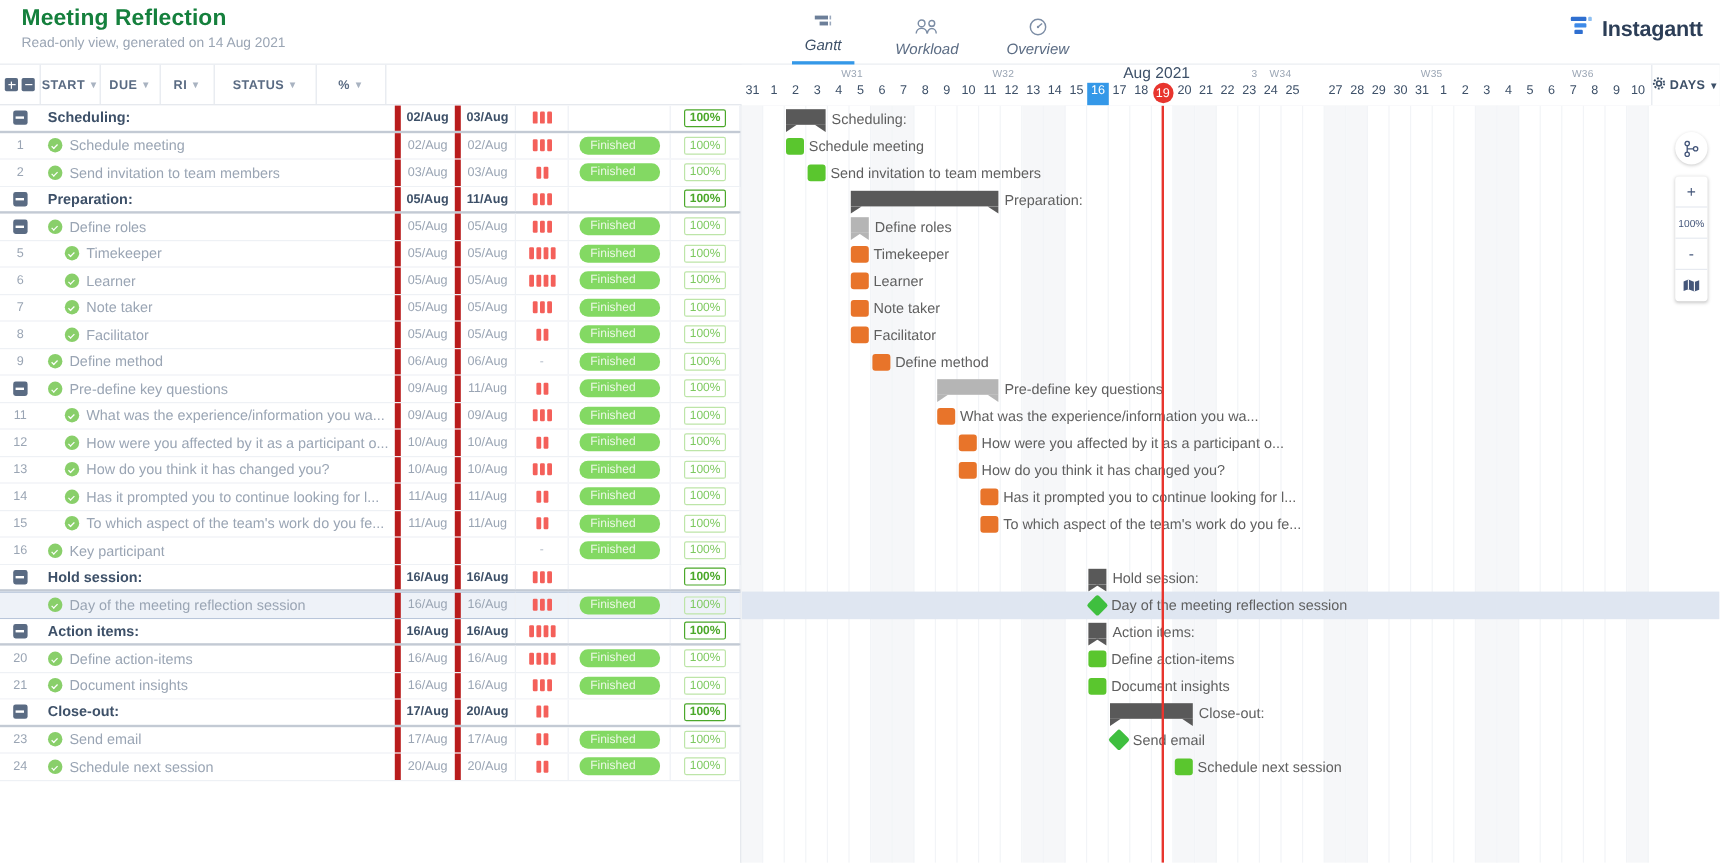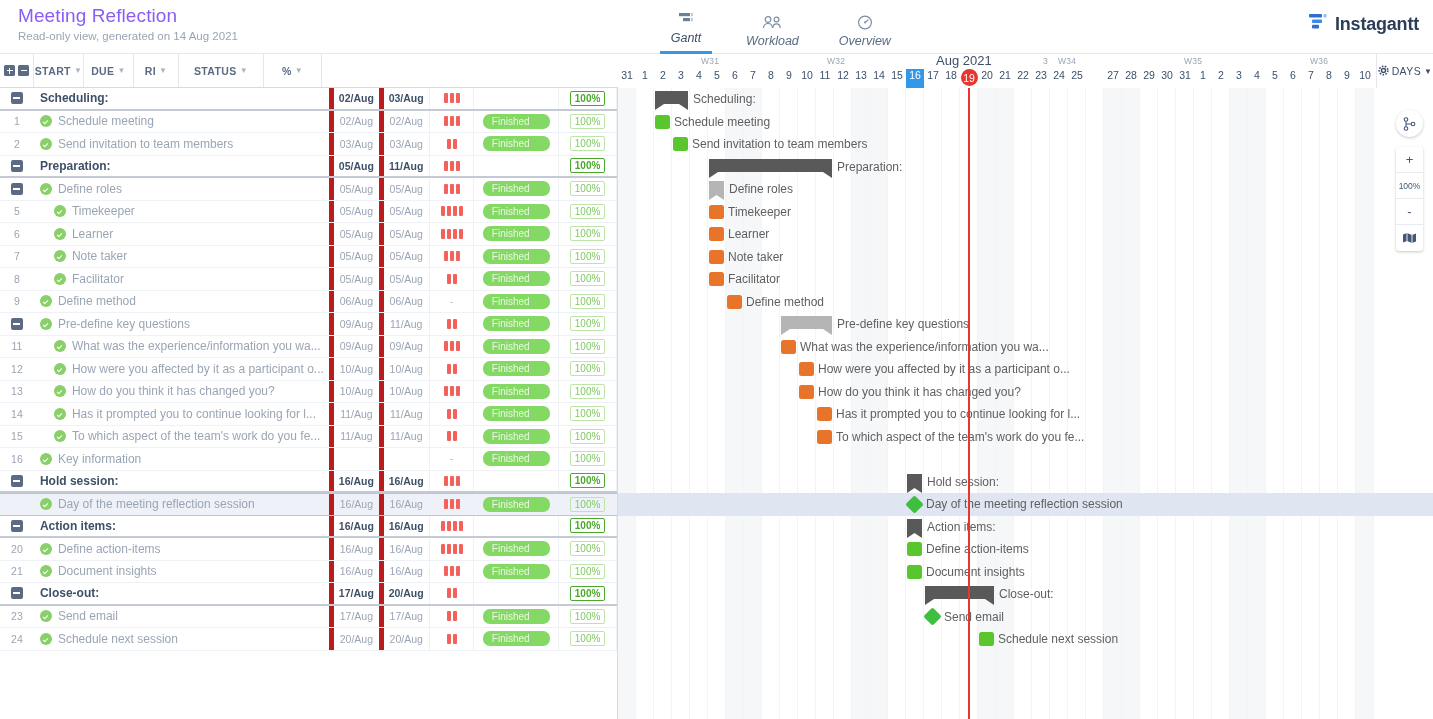--- a/index.html
+++ b/index.html
@@ -12,21 +12,21 @@
   }
 
   
   .app-header {
     position: absolute; top: 0; left: 0; width: 1433px; height: 54px;
     background: #fff;
     border-bottom: 1px solid #e4e8ee;
   }
   .title-block { position: absolute; left: 18px; top: 5px; }
   .proj-title {
-    font-size: 19px; font-weight: normal; color: #8b5cf6; letter-spacing: .1px;
+    font-size: 19px; font-weight: bold; color: #15803d; letter-spacing: .1px;
   }
   .proj-sub { font-size: 11.5px; color: #9aa5b4; margin-top: 3px; }
 
   .nav-tabs {
     position: absolute; left: 660px; top: 4px; height: 50px;
     display: flex; align-items: flex-end; gap: 28px; font-style: italic;
   }
   .nav-tab {
     display: flex; flex-direction: column; align-items: center;
     padding: 4px 6px 6px; cursor: pointer; min-width: 52px;
@@ -98,21 +98,21 @@
     display: flex; justify-content: center;
   }
   .day.sel { background: #3498e8; color: #fff; }
   .day.today span {
     background: #e8352e; color: #fff; width: 17px; height: 17px; border-radius: 50%;
     display: flex; align-items: center; justify-content: center; font-size: 10.5px;
   }
   .days-btn {
     position: absolute; right: 0; top: 0; width: 57px; height: 34px;
     display: flex; align-items: center; justify-content: center; gap: 3px;
-    font-size: 10.5px; font-weight: normal; color: #3d5068; letter-spacing: .4px;
+    font-size: 10.5px; font-weight: bold; color: #3d5068; letter-spacing: .4px;
     background: #fff; border-left: 1px solid #e4e8ee; cursor: pointer;
   }
 
   
   .body-wrap { position: absolute; top: 88px; left: 0; width: 1433px; height: 631px; }
 
   
   .tbl { position: absolute; left: 0; top: 0; width: 618px; height: 631px; background:#fff;
          border-right: 1px solid #d6dbe3; }
   .row {
@@ -802,21 +802,21 @@
         </div>
         <div class="c-pct">
           <span class="pct">100%</span>
         </div>
         <div class="c-tail"></div>
       </div>
       <div class="row">
         <div class="c-id">16</div>
         <div class="c-name ind1">
           <span class="chk"></span>
-          <span class="nm">Key information</span>
+          <span class="nm">Key participant</span>
         </div>
         <div class="c-date"></div>
         <div class="c-date"></div>
         <div class="c-ri">
           <span class="ri-dash">-</span>
         </div>
         <div class="c-status">
           <span class="badge">Finished</span>
         </div>
         <div class="c-pct">

